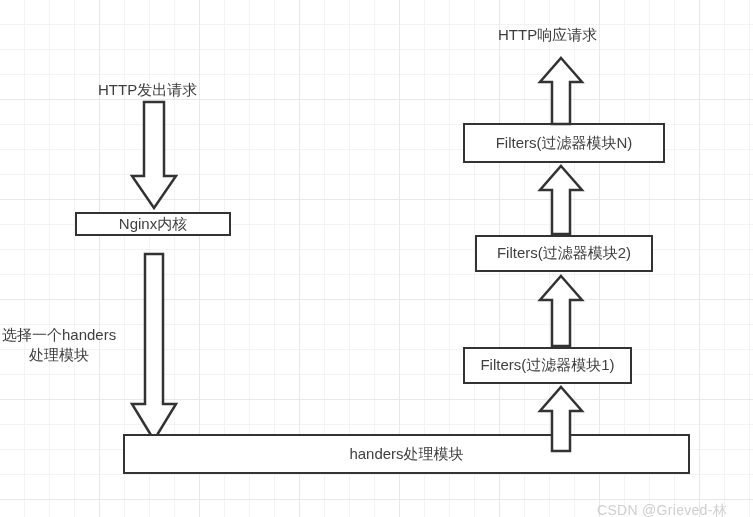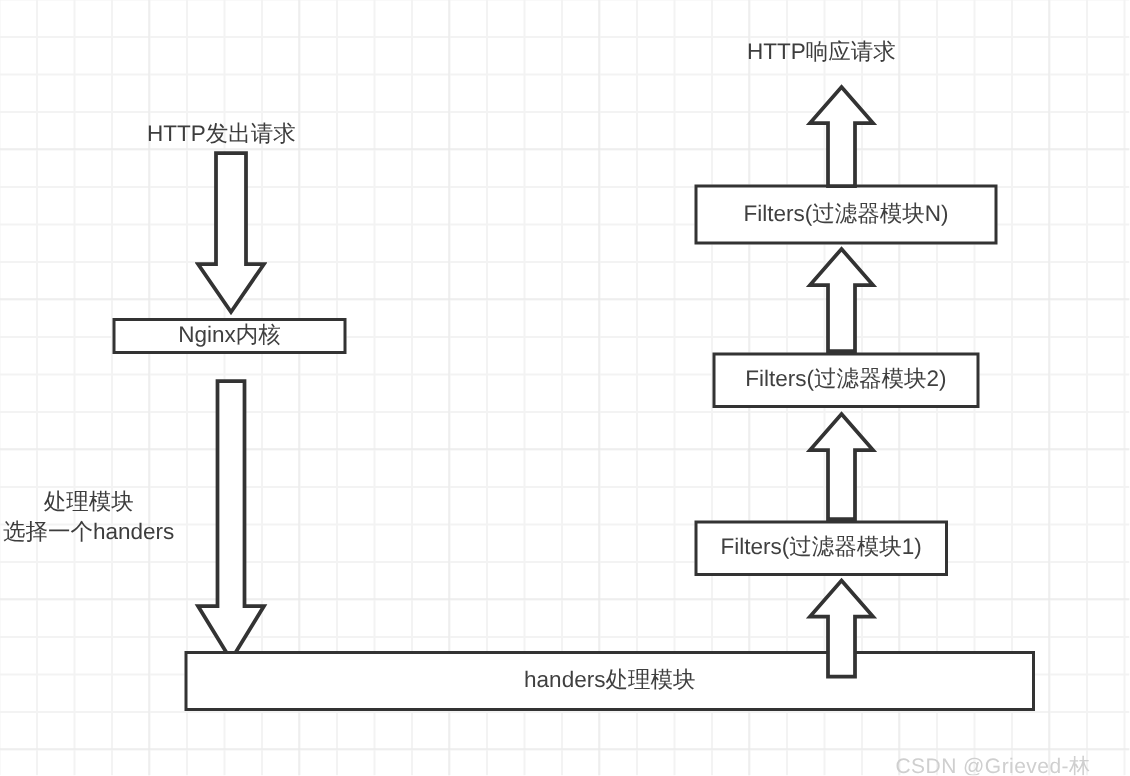--- a/index.html
+++ b/index.html
@@ -70,22 +70,22 @@
     <svg width="48" height="112" viewBox="0 0 48 112">
       <polygon points="14,2 34,2 34,76 46,76 24,108 2,76 14,76" fill="#ffffff" stroke="#333333" stroke-width="2.5" stroke-linejoin="miter"></polygon>
     </svg>
   </div>
 
   <div class="node" style="left:75px; top:212px; width:156px; height:24px;">
     <span>Nginx内核</span>
   </div>
 
   <div class="label" style="left:2px; top:325px; text-align:left;">
+    <div>选择一个handers</div>
     <div style="text-align:center;">处理模块</div>
-    <div>选择一个handers</div>
   </div>
 
   <div class="arrow" style="left:128px; top:252px;">
     <svg width="52" height="192" viewBox="0 0 52 192">
       <polygon points="17,2 35,2 35,152 48,152 26,188 4,152 17,152" fill="#ffffff" stroke="#333333" stroke-width="2.5" stroke-linejoin="miter"></polygon>
     </svg>
   </div>
 
   <div class="node" style="left:123px; top:434px; width:567px; height:40px;">
     <span>handers处理模块</span>

